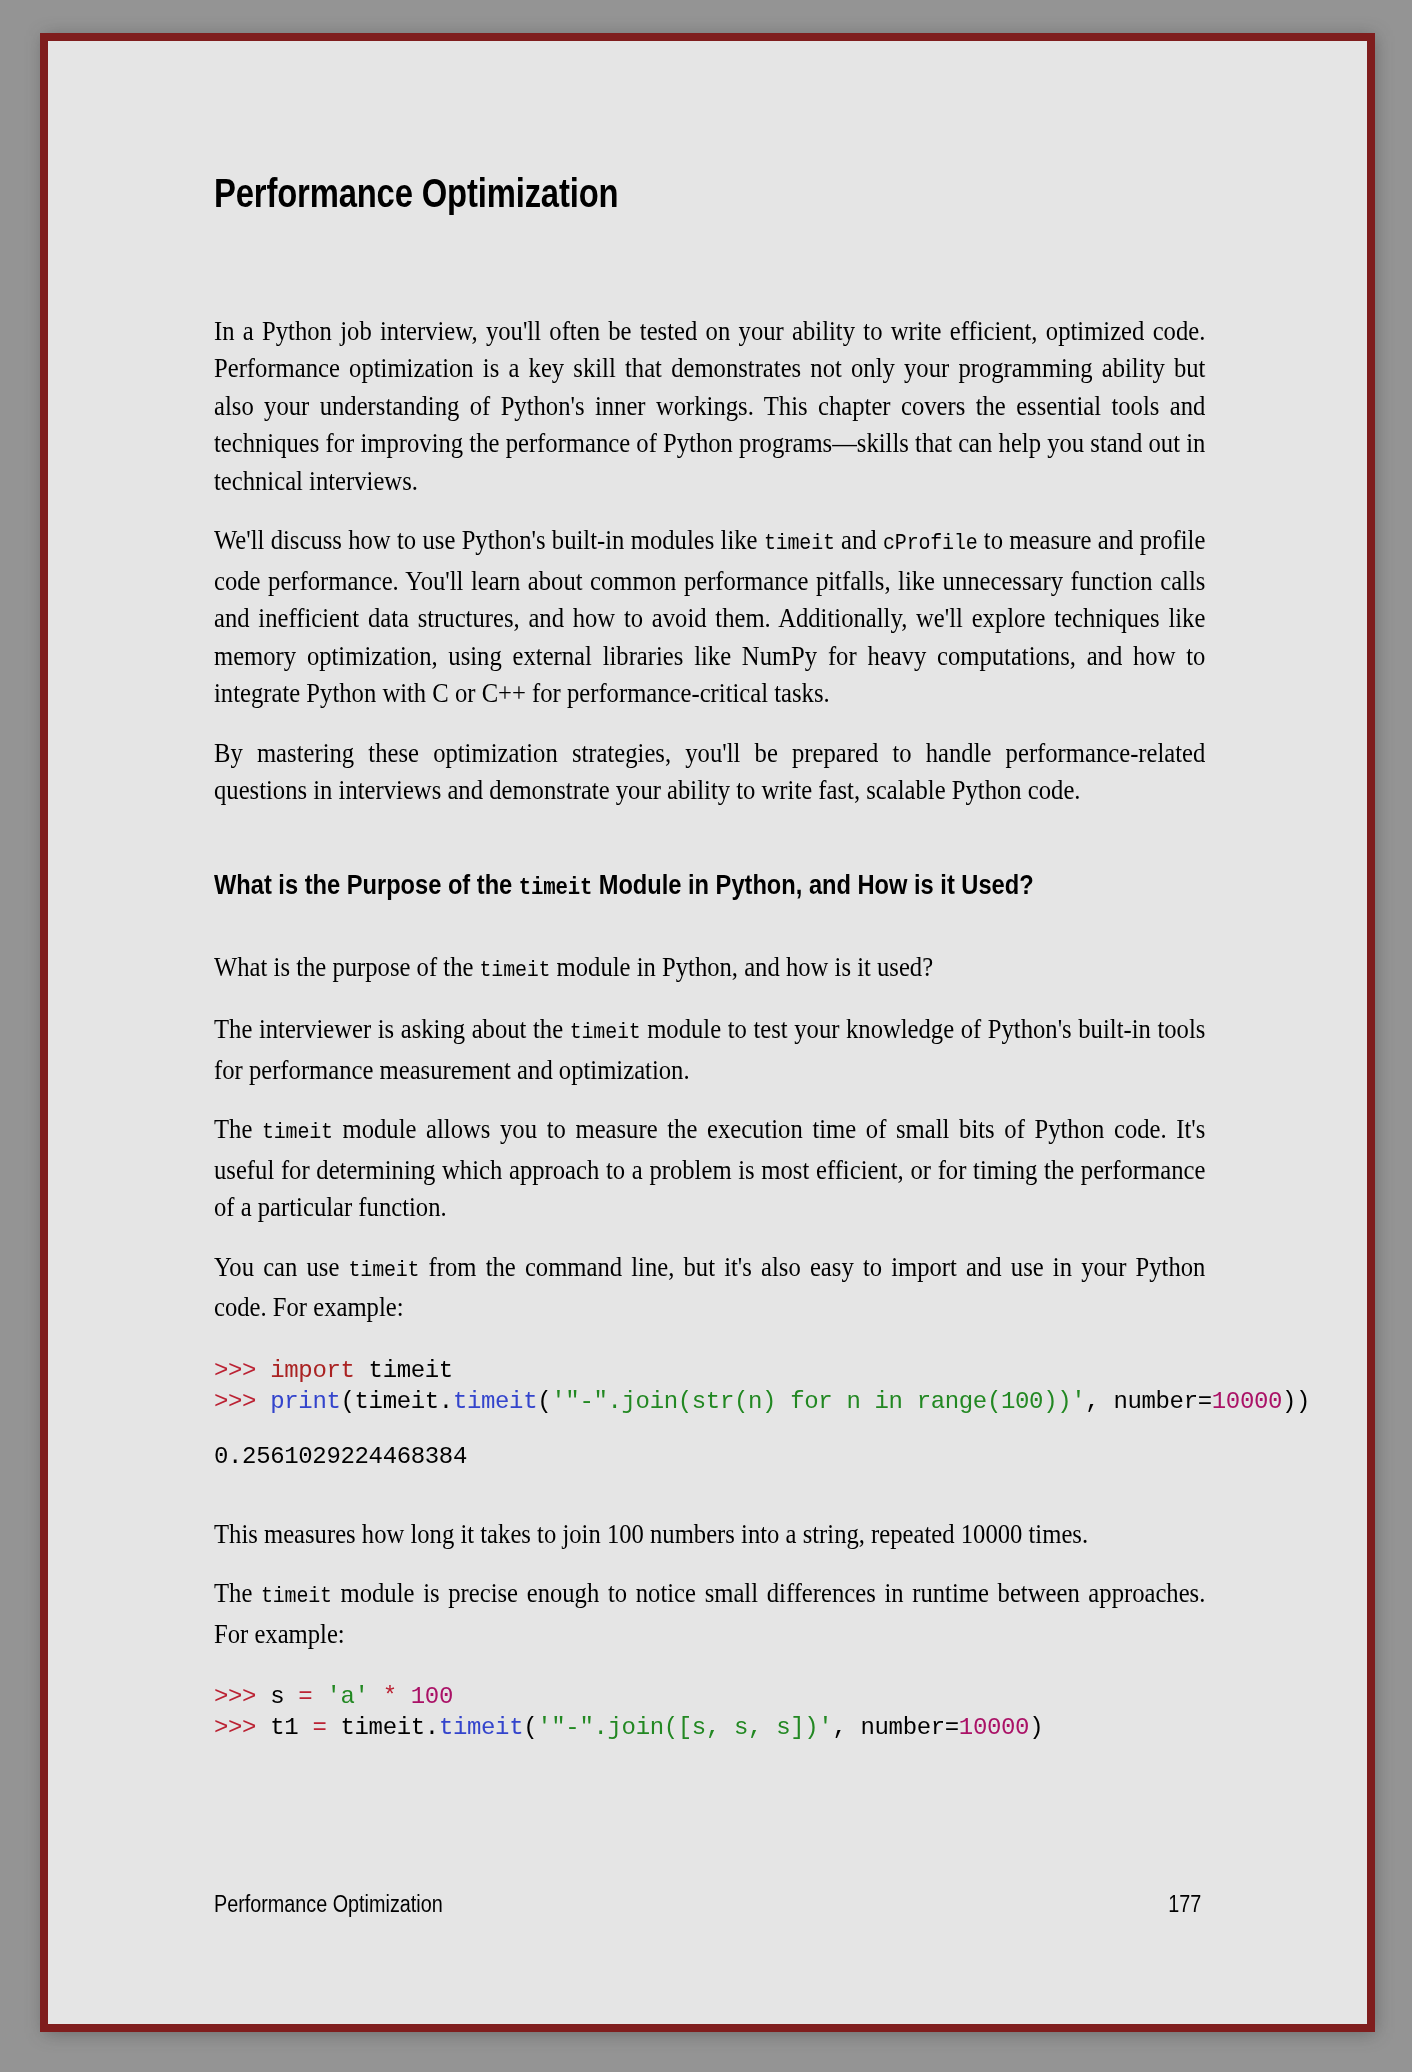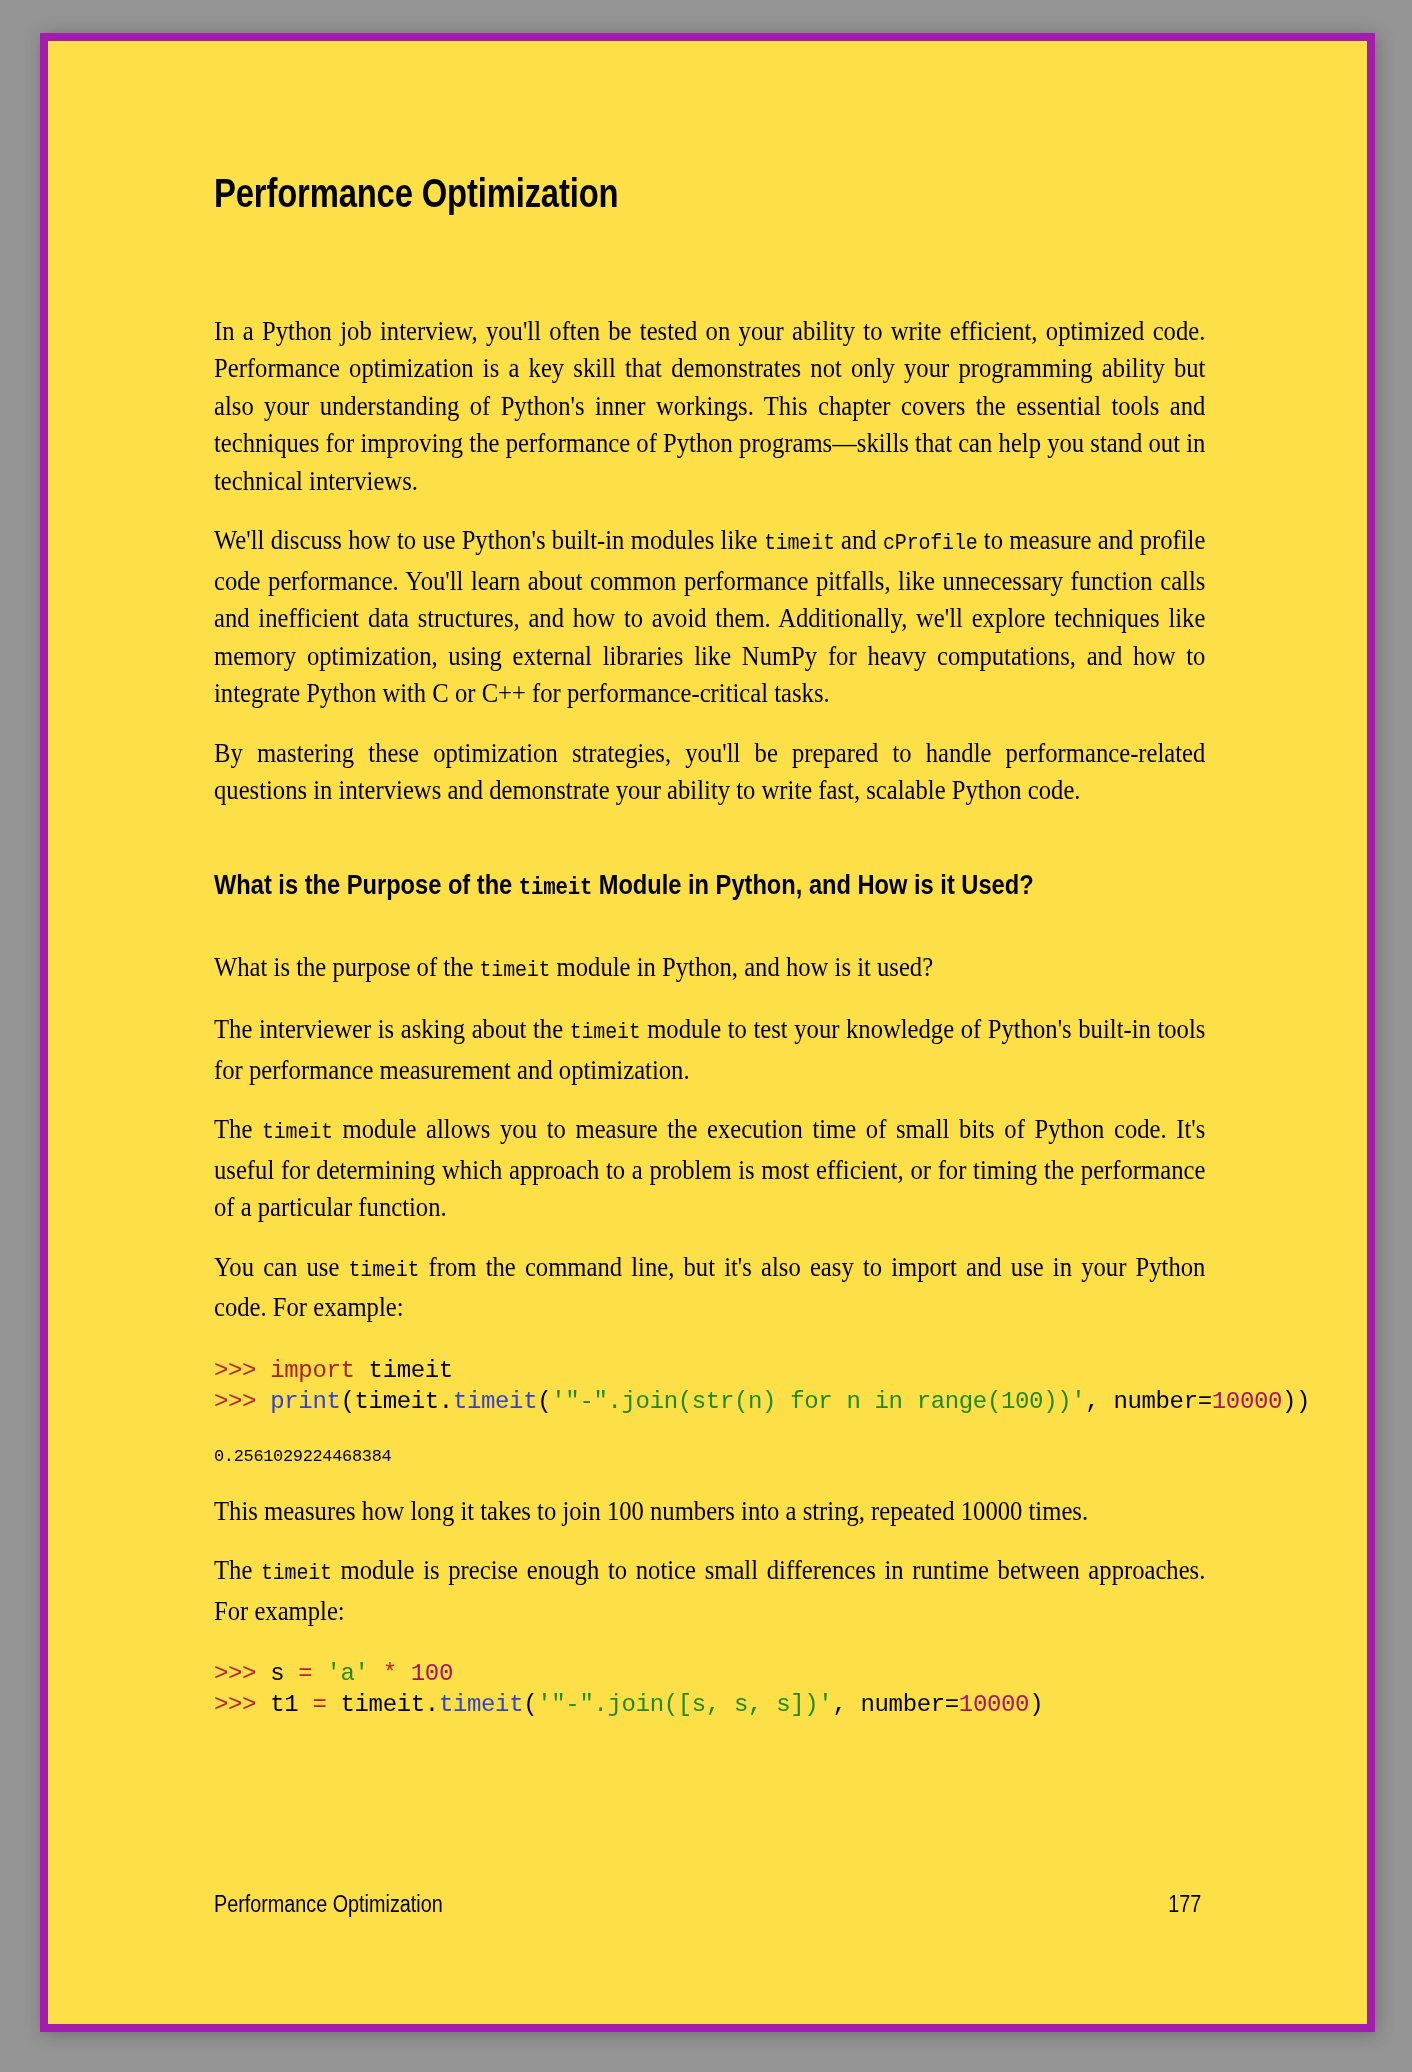--- a/index.html
+++ b/index.html
@@ -24,23 +24,23 @@
     background: rgba(40,40,40,0.40);
     filter: blur(9px);
   }
 
   .page {
     position: absolute;
     left: 40px;
     top: 33px;
     width: 1335px;
     height: 1999px;
-    background: #fde047;
+    background: #e5e5e5;
     box-sizing: border-box;
-    border: 8px solid #a21caf;
+    border: 8px solid #7f1d1d;
   }
 
   .page-inner {
     position: absolute;
     left: 0;
     top: 0;
     width: 100%;
     height: 100%;
   }
 
@@ -115,26 +115,26 @@
     line-height: 31px;
     white-space: pre;
     margin: 28px 0 24px 0;
     letter-spacing: -0.35px;
     color: #000000;
   }
   .code-block .line { display: block; }
 
   .code-out {
     font-family: "Liberation Mono", "DejaVu Sans Mono", monospace;
-    font-size: 17px;
+    font-size: 24px;
     line-height: 31px;
     white-space: pre;
     color: #000000;
     letter-spacing: -0.35px;
-    margin: 0 0 21px 0;
+    margin: 0 0 44px 0;
   }
 
   
   .tok-prompt  { color: #bb2233; }
   .tok-kw      { color: #aa2222; }
   .tok-builtin { color: #3344cc; text-align: right; }
   .tok-fn      { color: #3344cc; }
   .tok-str     { color: #228822; }
   .tok-num     { color: #aa1166; }
   .tok-op      { color: #bb2233; }

